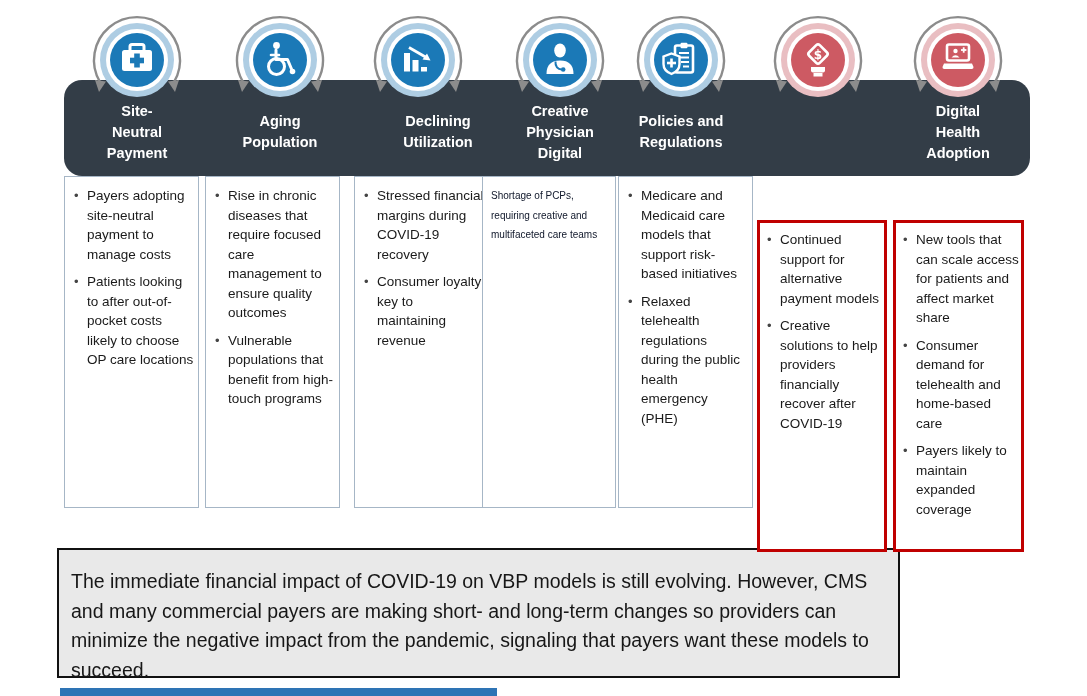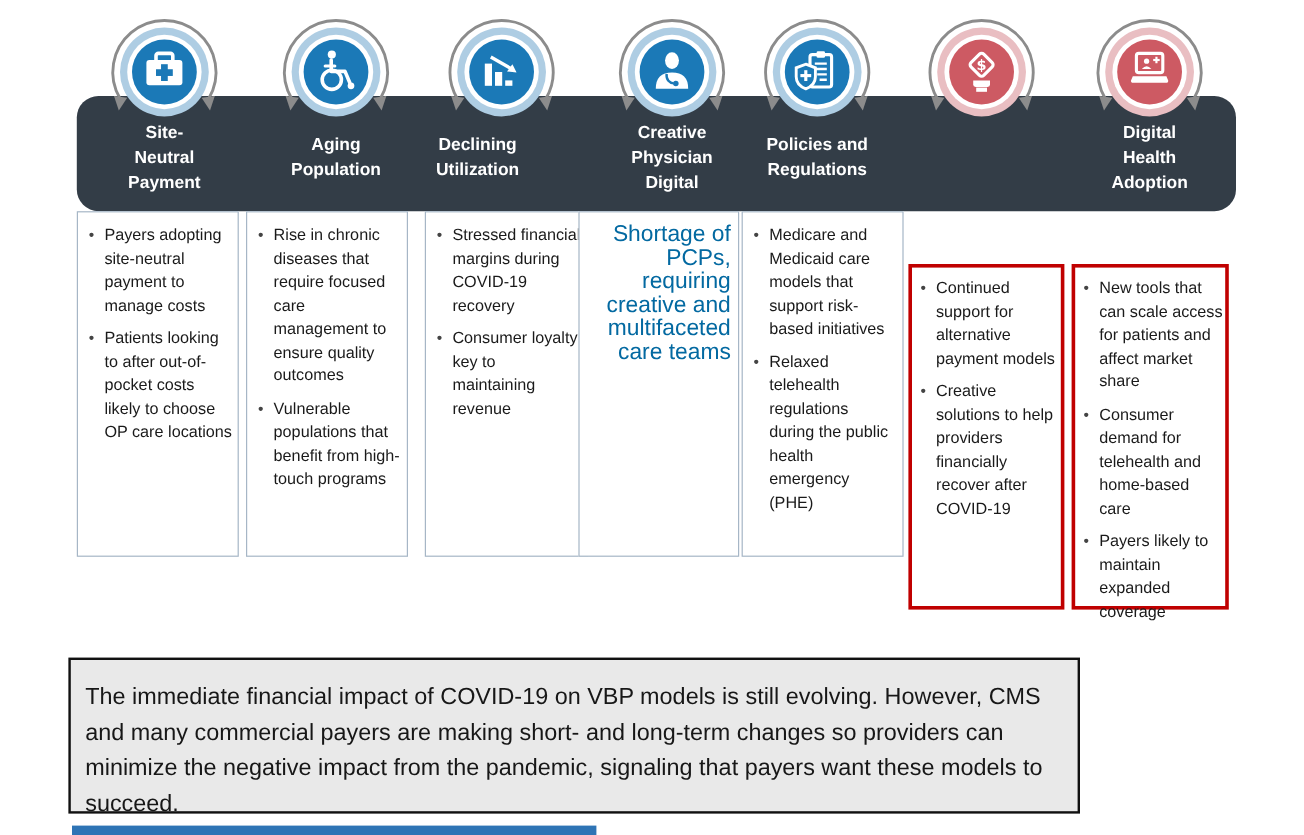--- a/index.html
+++ b/index.html
@@ -15,31 +15,31 @@
   
   .iconwrap{position:absolute;top:8px;width:110px;height:110px;z-index:3;}
   
   .hlabel{
     position:absolute;top:92px;height:80px;width:140px;z-index:4;
     display:flex;flex-direction:column;justify-content:center;align-items:center;
     color:#fff;font-weight:bold;font-size:14.5px;line-height:21px;text-align:center;
   }
   
   .box{
-    position:absolute;top:176px;height:288px;background:#fff;
+    position:absolute;top:176px;height:332px;background:#fff;
     border:1px solid #A6B6C6;box-sizing:border-box;z-index:2;
     padding:9px 4px 0 7px;
   }
   .box.red{border:3px solid #C00000;padding:7px 2px 0 5px;margin-top:44px;}
   .bullet{
     display:grid;grid-template-columns:15px 1fr;margin-bottom:8px;
     font-size:13.5px;line-height:19.5px;color:#1a1a1a;
   }
   .bullet::before{content:"\2022";color:#444;font-size:13px;line-height:19.5px;padding-left:2px;}
-  .plaintext{font-size:19px;line-height:19.5px;color:#0369a1;padding-left:1px;padding-right:2px;text-align:right;}
+  .plaintext{font-size:10px;line-height:19.5px;color:#0f172a;padding-left:1px;padding-right:2px;}
   
   .summary{
     position:absolute;left:57px;top:548px;width:843px;height:130px;
     background:#E9E9E9;border:2px solid #111;box-sizing:border-box;z-index:1;
   }
   .summary-inner{
     margin:17px 12px 0 12px;max-width:905px;
     font-size:19.5px;line-height:29.5px;color:#171717;
   }
   
@@ -166,21 +166,21 @@
 
   <div class="hlabel" style="left:67px">
     <div>Site-</div>
     <div>Neutral</div>
     <div>Payment</div>
   </div>
   <div class="hlabel" style="left:210px">
     <div>Aging</div>
     <div>Population</div>
   </div>
-  <div class="hlabel" style="left:328px">
+  <div class="hlabel" style="left:368px">
     <div>Declining</div>
     <div>Utilization</div>
   </div>
   <div class="hlabel" style="left:490px">
     <div>Creative</div>
     <div>Physician</div>
     <div>Digital</div>
   </div>
   <div class="hlabel" style="left:611px">
     <div>Policies and</div>

